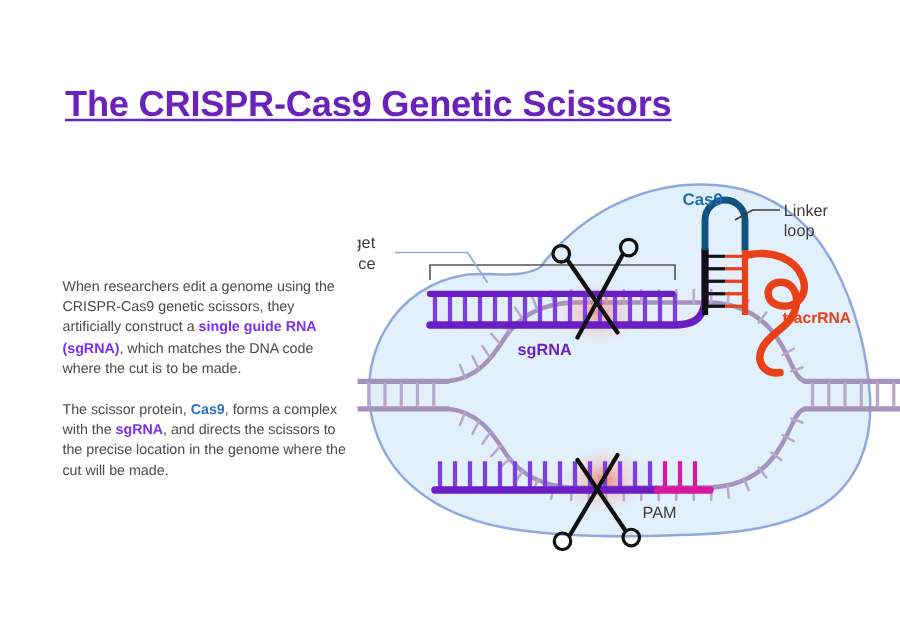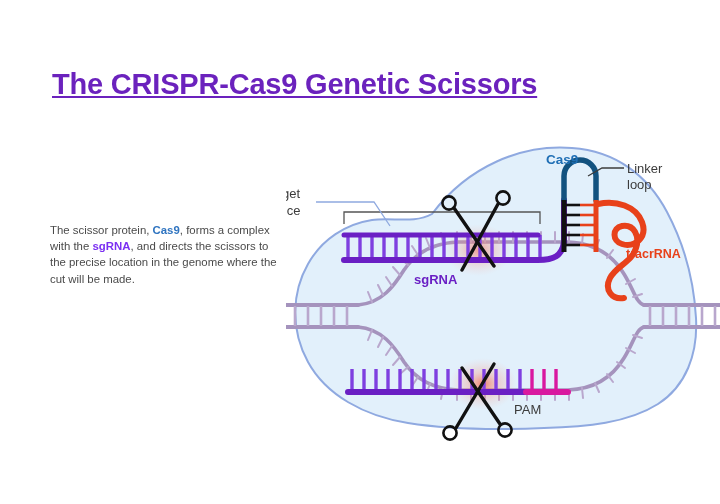--- a/index.html
+++ b/index.html
@@ -59,20 +59,21 @@
   #diagram { display: block; }
 </style>
 </head>
 <body>
 
 <div id="page">
 
   <div class="page-title">The CRISPR-Cas9 Genetic Scissors</div>
 
   <div class="text-column">
+    <p class="body-para">When researchers edit a genome using the CRISPR-Cas9 genetic scissors, they artificially construct a <span class="hl-sgrna">single guide RNA (sgRNA)</span>, which matches the DNA code where the cut is to be made.</p>
     <p class="body-para">The scissor protein, <span class="hl-cas9">Cas9</span>, forms a complex with the <span class="hl-sgrna">sgRNA</span>, and directs the scissors to the precise location in the genome where the cut will be made.</p>
   </div>
 
   <div id="diagram-wrap">
     <svg id="diagram" width="434" height="310" viewBox="0 0 434 310" xmlns="http://www.w3.org/2000/svg">
       <defs>
         <radialGradient id="glowUpper" cx="50%" cy="50%" r="50%">
           <stop offset="0%" stop-color="#f4705a" stop-opacity="0.62"></stop>
           <stop offset="45%" stop-color="#f6917f" stop-opacity="0.30"></stop>
           <stop offset="100%" stop-color="#f8b0a2" stop-opacity="0"></stop>

